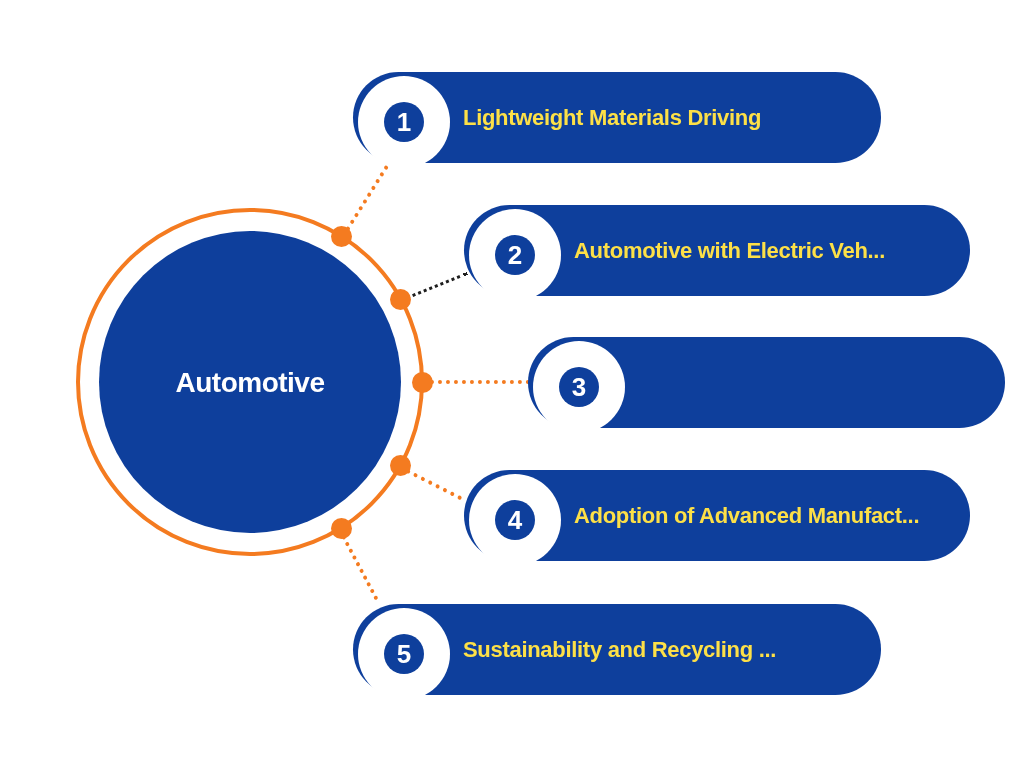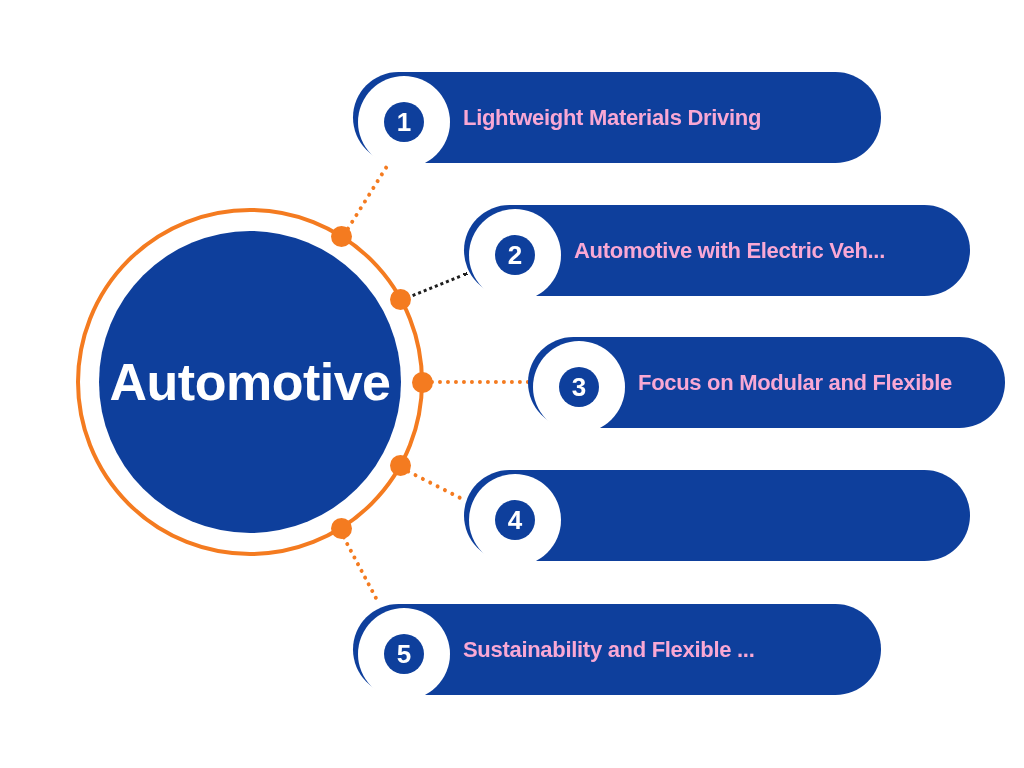--- a/index.html
+++ b/index.html
@@ -32,21 +32,21 @@
     width: 302px; height: 302px;
     border-radius: 50%;
     background: #0e3f9c;
     display: flex;
     flex-direction: column;
     align-items: center;
     justify-content: center;
   }
   .hub-title {
     color: #ffffff;
-    font-size: 52px;
+    font-size: 28px;
     font-weight: bold;
     line-height: 53px;
     text-align: center;
     letter-spacing: -0.5px;
   }
 
   
   .node-dot {
     position: absolute;
     width: 21px; height: 21px;
@@ -90,21 +90,21 @@
     display: flex;
     align-items: center;
     justify-content: center;
   }
   .pill .pill-label {
     position: absolute;
     left: 110px; right: 20px;
     top: 0; bottom: 0;
     display: flex;
     align-items: center;
-    color: #f9a8d4;
+    color: #fde047;
     font-size: 22px;
     font-weight: bold;
     letter-spacing: -0.3px;
     white-space: nowrap;
     overflow: hidden;
   }
 </style>
 </head>
 <body>
 
@@ -140,29 +140,29 @@
     <div class="badge-circle">
       <div class="badge-number">2</div>
     </div>
     <div class="pill-label">Automotive with Electric Veh...</div>
   </div>
 
   <div class="pill" style="left:528px; top:337px; width:477px;">
     <div class="badge-circle">
       <div class="badge-number">3</div>
     </div>
-    <div class="pill-label">Focus on Modular and Flexible</div>
   </div>
 
   <div class="pill" style="left:464px; top:470px; width:506px;">
     <div class="badge-circle">
       <div class="badge-number">4</div>
     </div>
+    <div class="pill-label">Adoption of Advanced Manufact...</div>
   </div>
 
   <div class="pill" style="left:353px; top:604px; width:528px;">
     <div class="badge-circle">
       <div class="badge-number">5</div>
     </div>
-    <div class="pill-label">Sustainability and Flexible ...</div>
+    <div class="pill-label">Sustainability and Recycling ...</div>
   </div>
 
 </div>
 
 </body></html>

